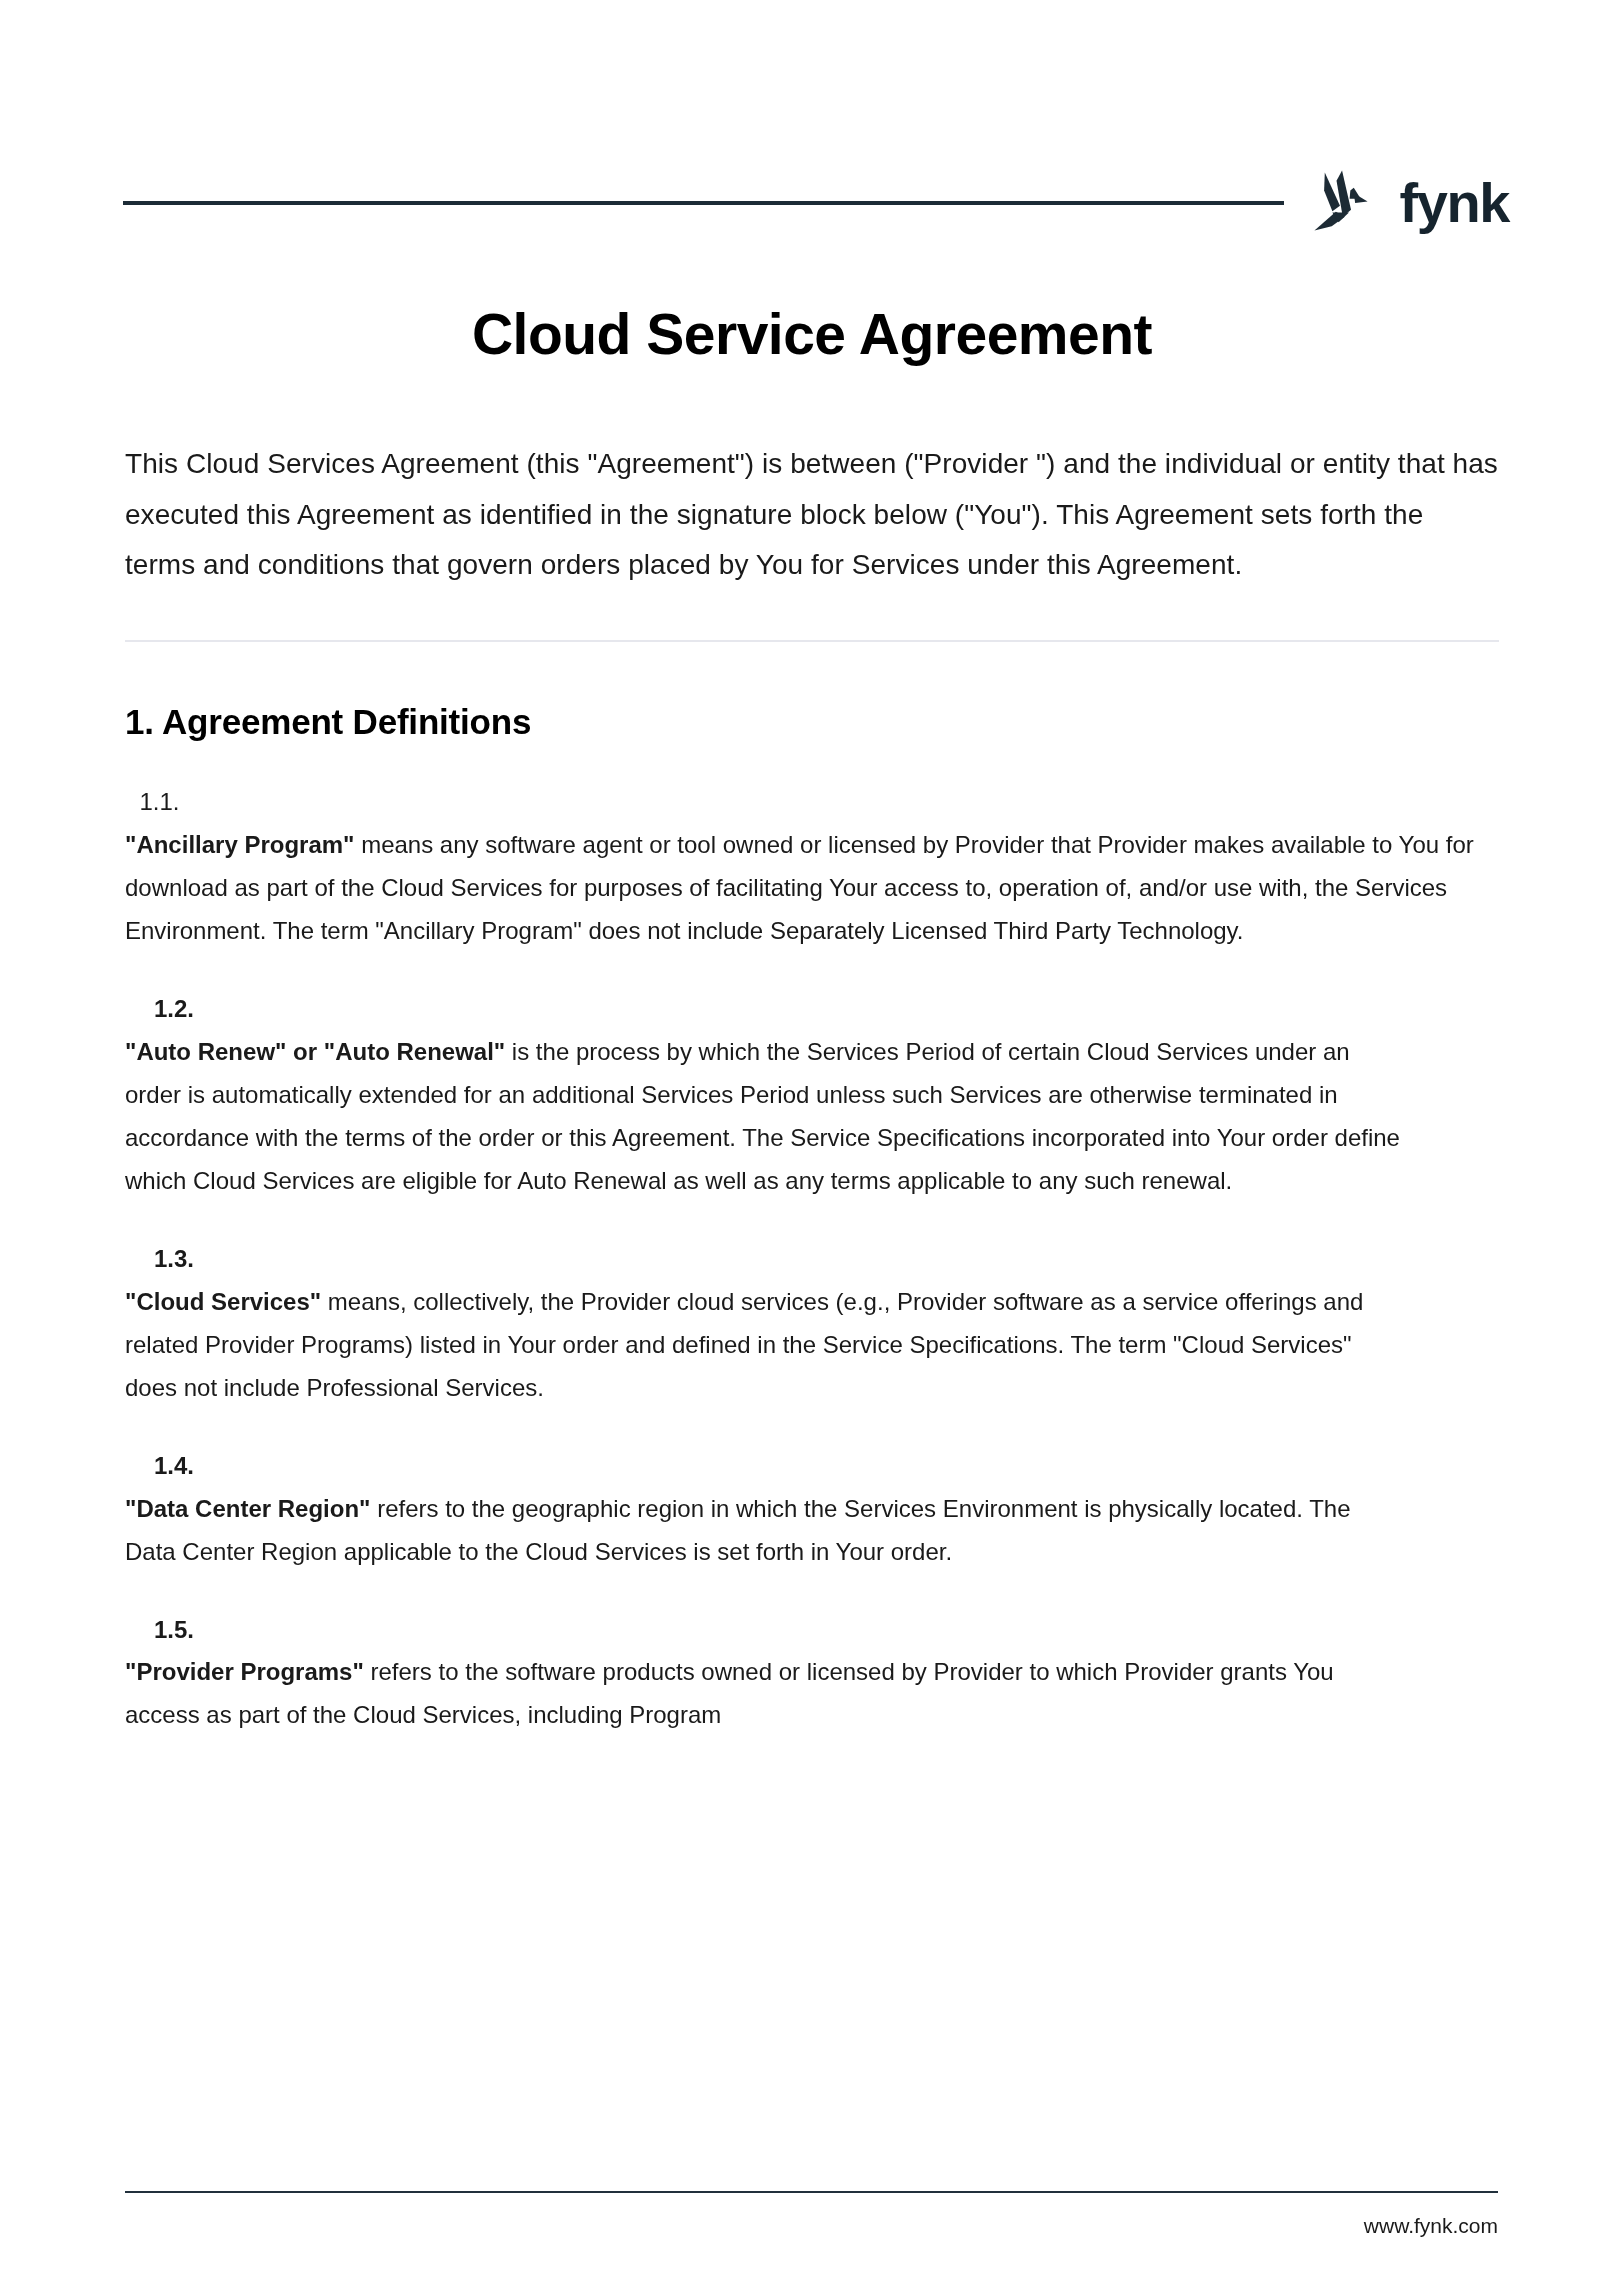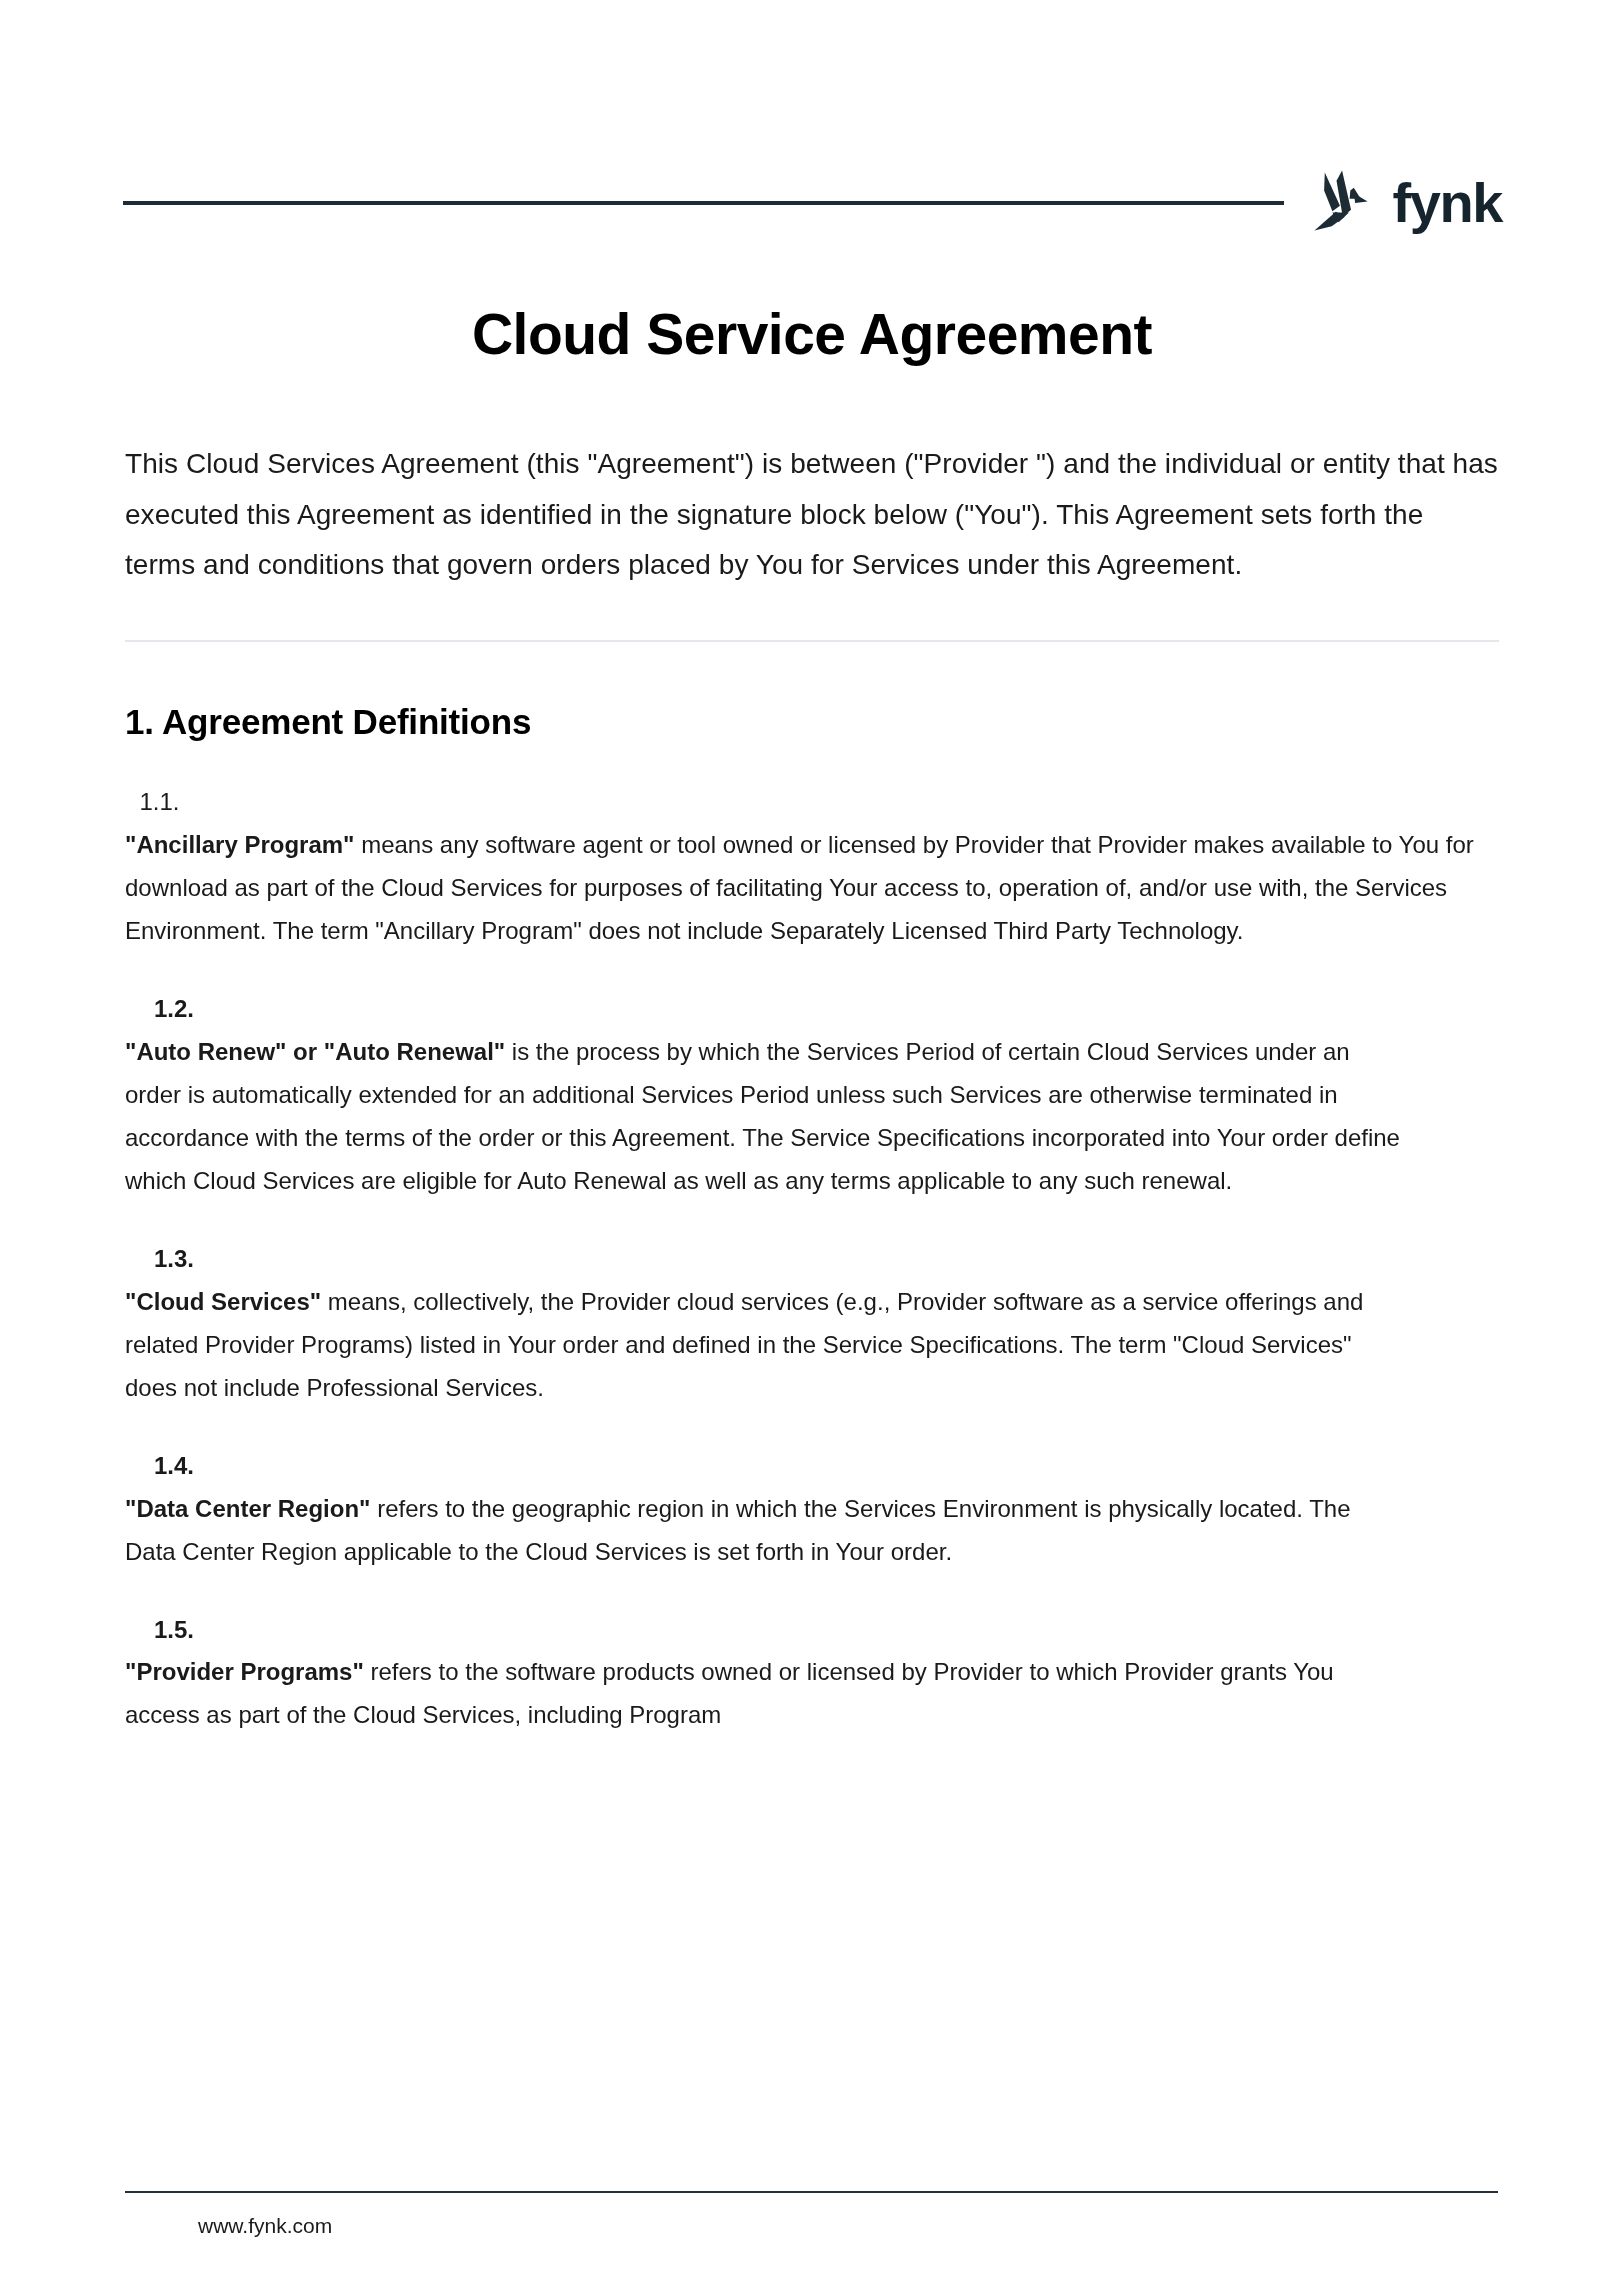--- a/index.html
+++ b/index.html
@@ -34,21 +34,21 @@
   }
   .header-rule {
     flex: 0 0 1161px;
     height: 3.6px;
     background: #1c2b36;
     margin-right: 25.5px;
   }
   .brand {
     display: flex;
     align-items: center;
-    gap: 12px;
+    gap: 19px;
     margin-left: auto;
     margin-top: -3.6px;
   }
   .brand-mark {
     width: 71px;
     height: 69px;
     display: block;
   }
   .brand-word {
     font-family: "Liberation Sans", sans-serif;
@@ -149,21 +149,21 @@
     background: #21303c;
     width: 100%;
   }
   .footer-lines {
     margin-top: 18px;
     padding-left: 73px;
     font-size: 21px;
     line-height: 1.42;
     color: #1a1a1a;
   }
-  .footer-line { display: block; }
+  .footer-line { display: block; text-align: right; }
 </style>
 </head>
 <body>
 
 <div class="page">
 
   <div class="page-header">
     <div class="header-rule"></div>
     <div class="brand">
       <svg class="brand-mark" viewBox="0 0 100 100" aria-hidden="true">

